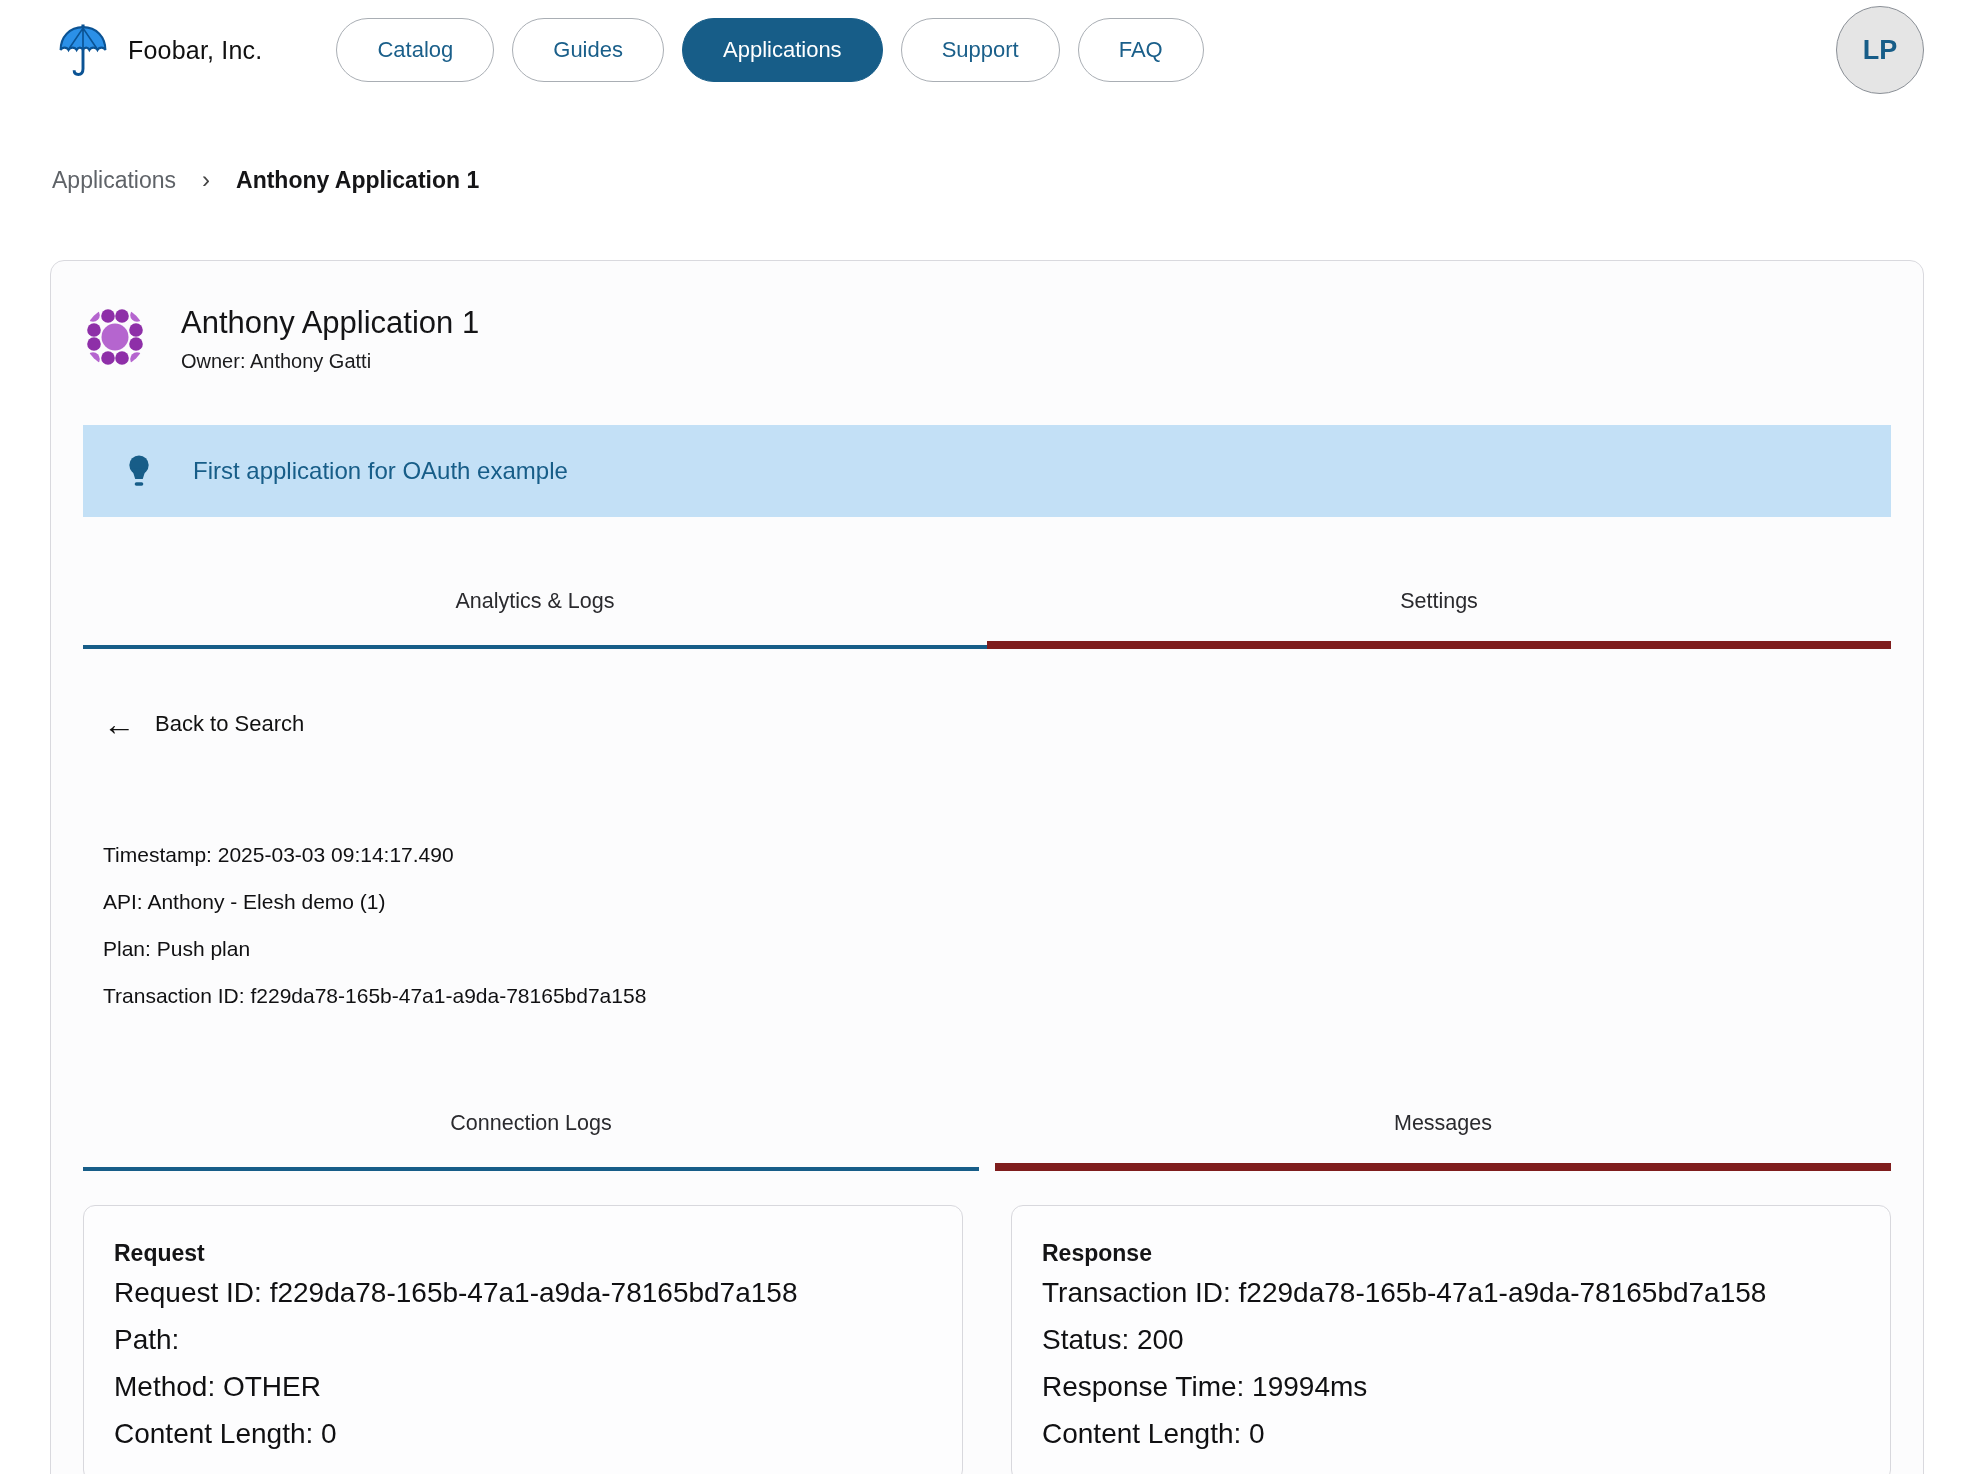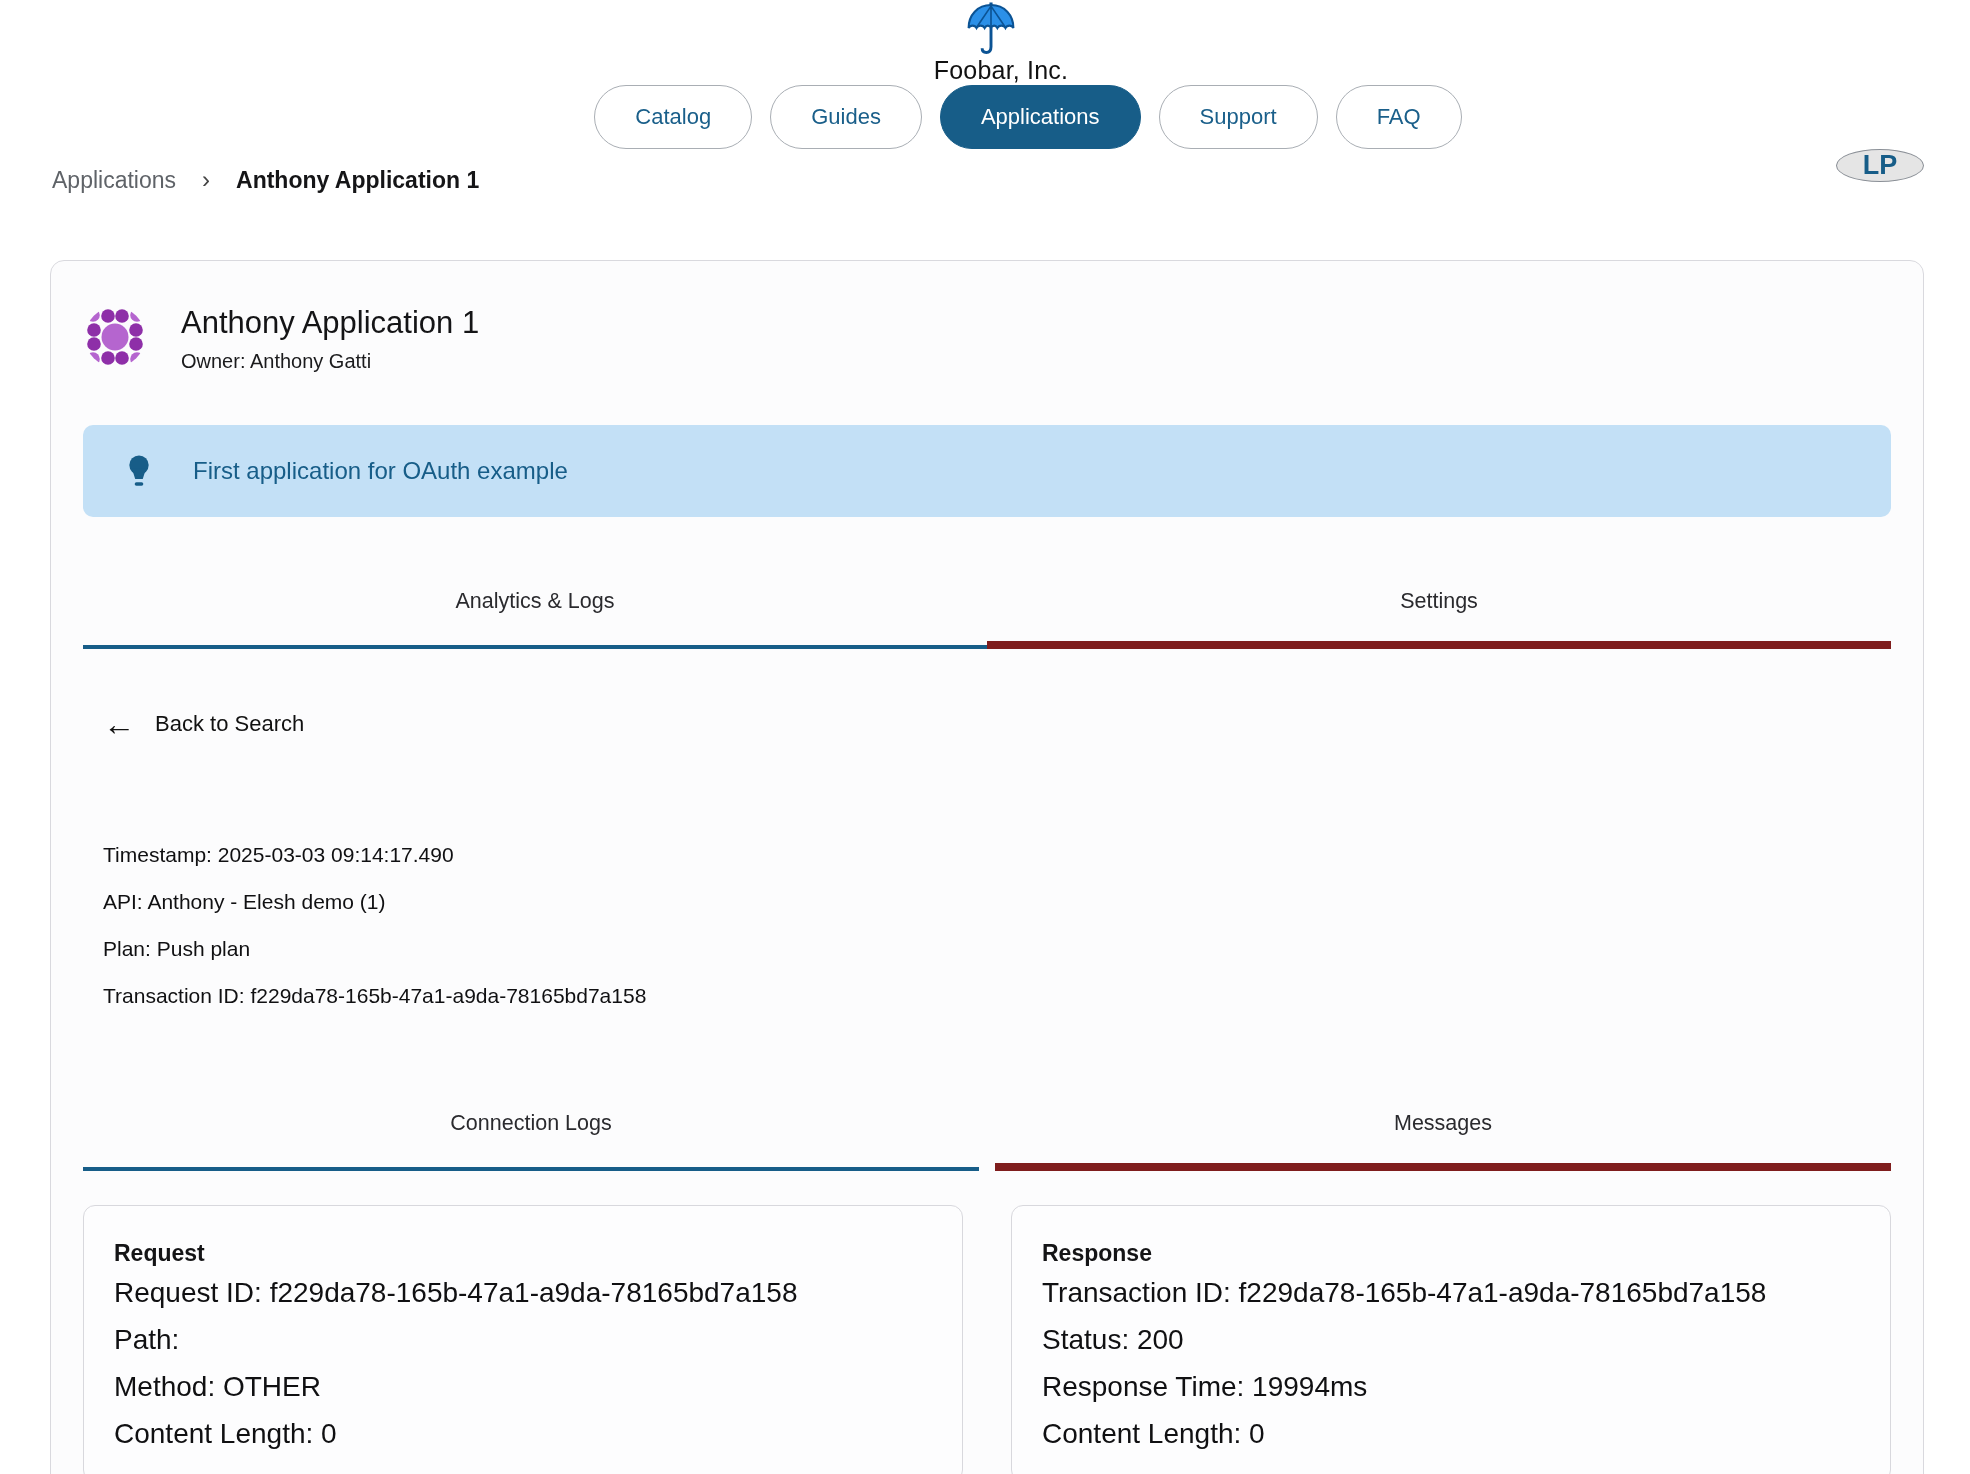--- a/index.html
+++ b/index.html
@@ -9,21 +9,20 @@
     color: #1d1d1f;
     position: relative;
   }
 
   
   .header {
     height: 100px;
     display: flex;
     align-items: center;
     padding: 0 46px 0 58px;
-    flex-direction: column;
   }
   .logo { width: 50px; height: 56px; flex: 0 0 auto; }
   .brand-name {
     margin-left: 20px;
     font-size: 25px;
     color: #111;
     letter-spacing: 0.2px;
     white-space: nowrap;
   }
   .nav { display: flex; align-items: center; gap: 18px; margin-left: 74px; }
@@ -80,21 +79,21 @@
   .app-header { display: flex; align-items: flex-start; }
   .app-icon { width: 64px; height: 64px; flex: 0 0 auto; }
   .app-header-text { margin-left: 34px; }
   .app-title { font-size: 31px; font-weight: 500; color: #141416; }
   .app-owner { margin-top: 9px; font-size: 20px; color: #1b1b1d; }
 
   .banner {
     margin-top: 52px;
     height: 92px;
     background: #c3e0f6;
-    border-radius: 10px;
+    border-radius: 0;
     display: flex; align-items: center;
     padding: 0 42px;
   }
   .banner-icon { width: 28px; height: 38px; flex: 0 0 auto; }
   .banner-text { margin-left: 40px; font-size: 24px; color: #175d88; }
 
   
   .tabs { display: flex; }
   .tabs-primary { margin-top: 54px; }
   .tabs-secondary { margin-top: 74px; gap: 16px; }

